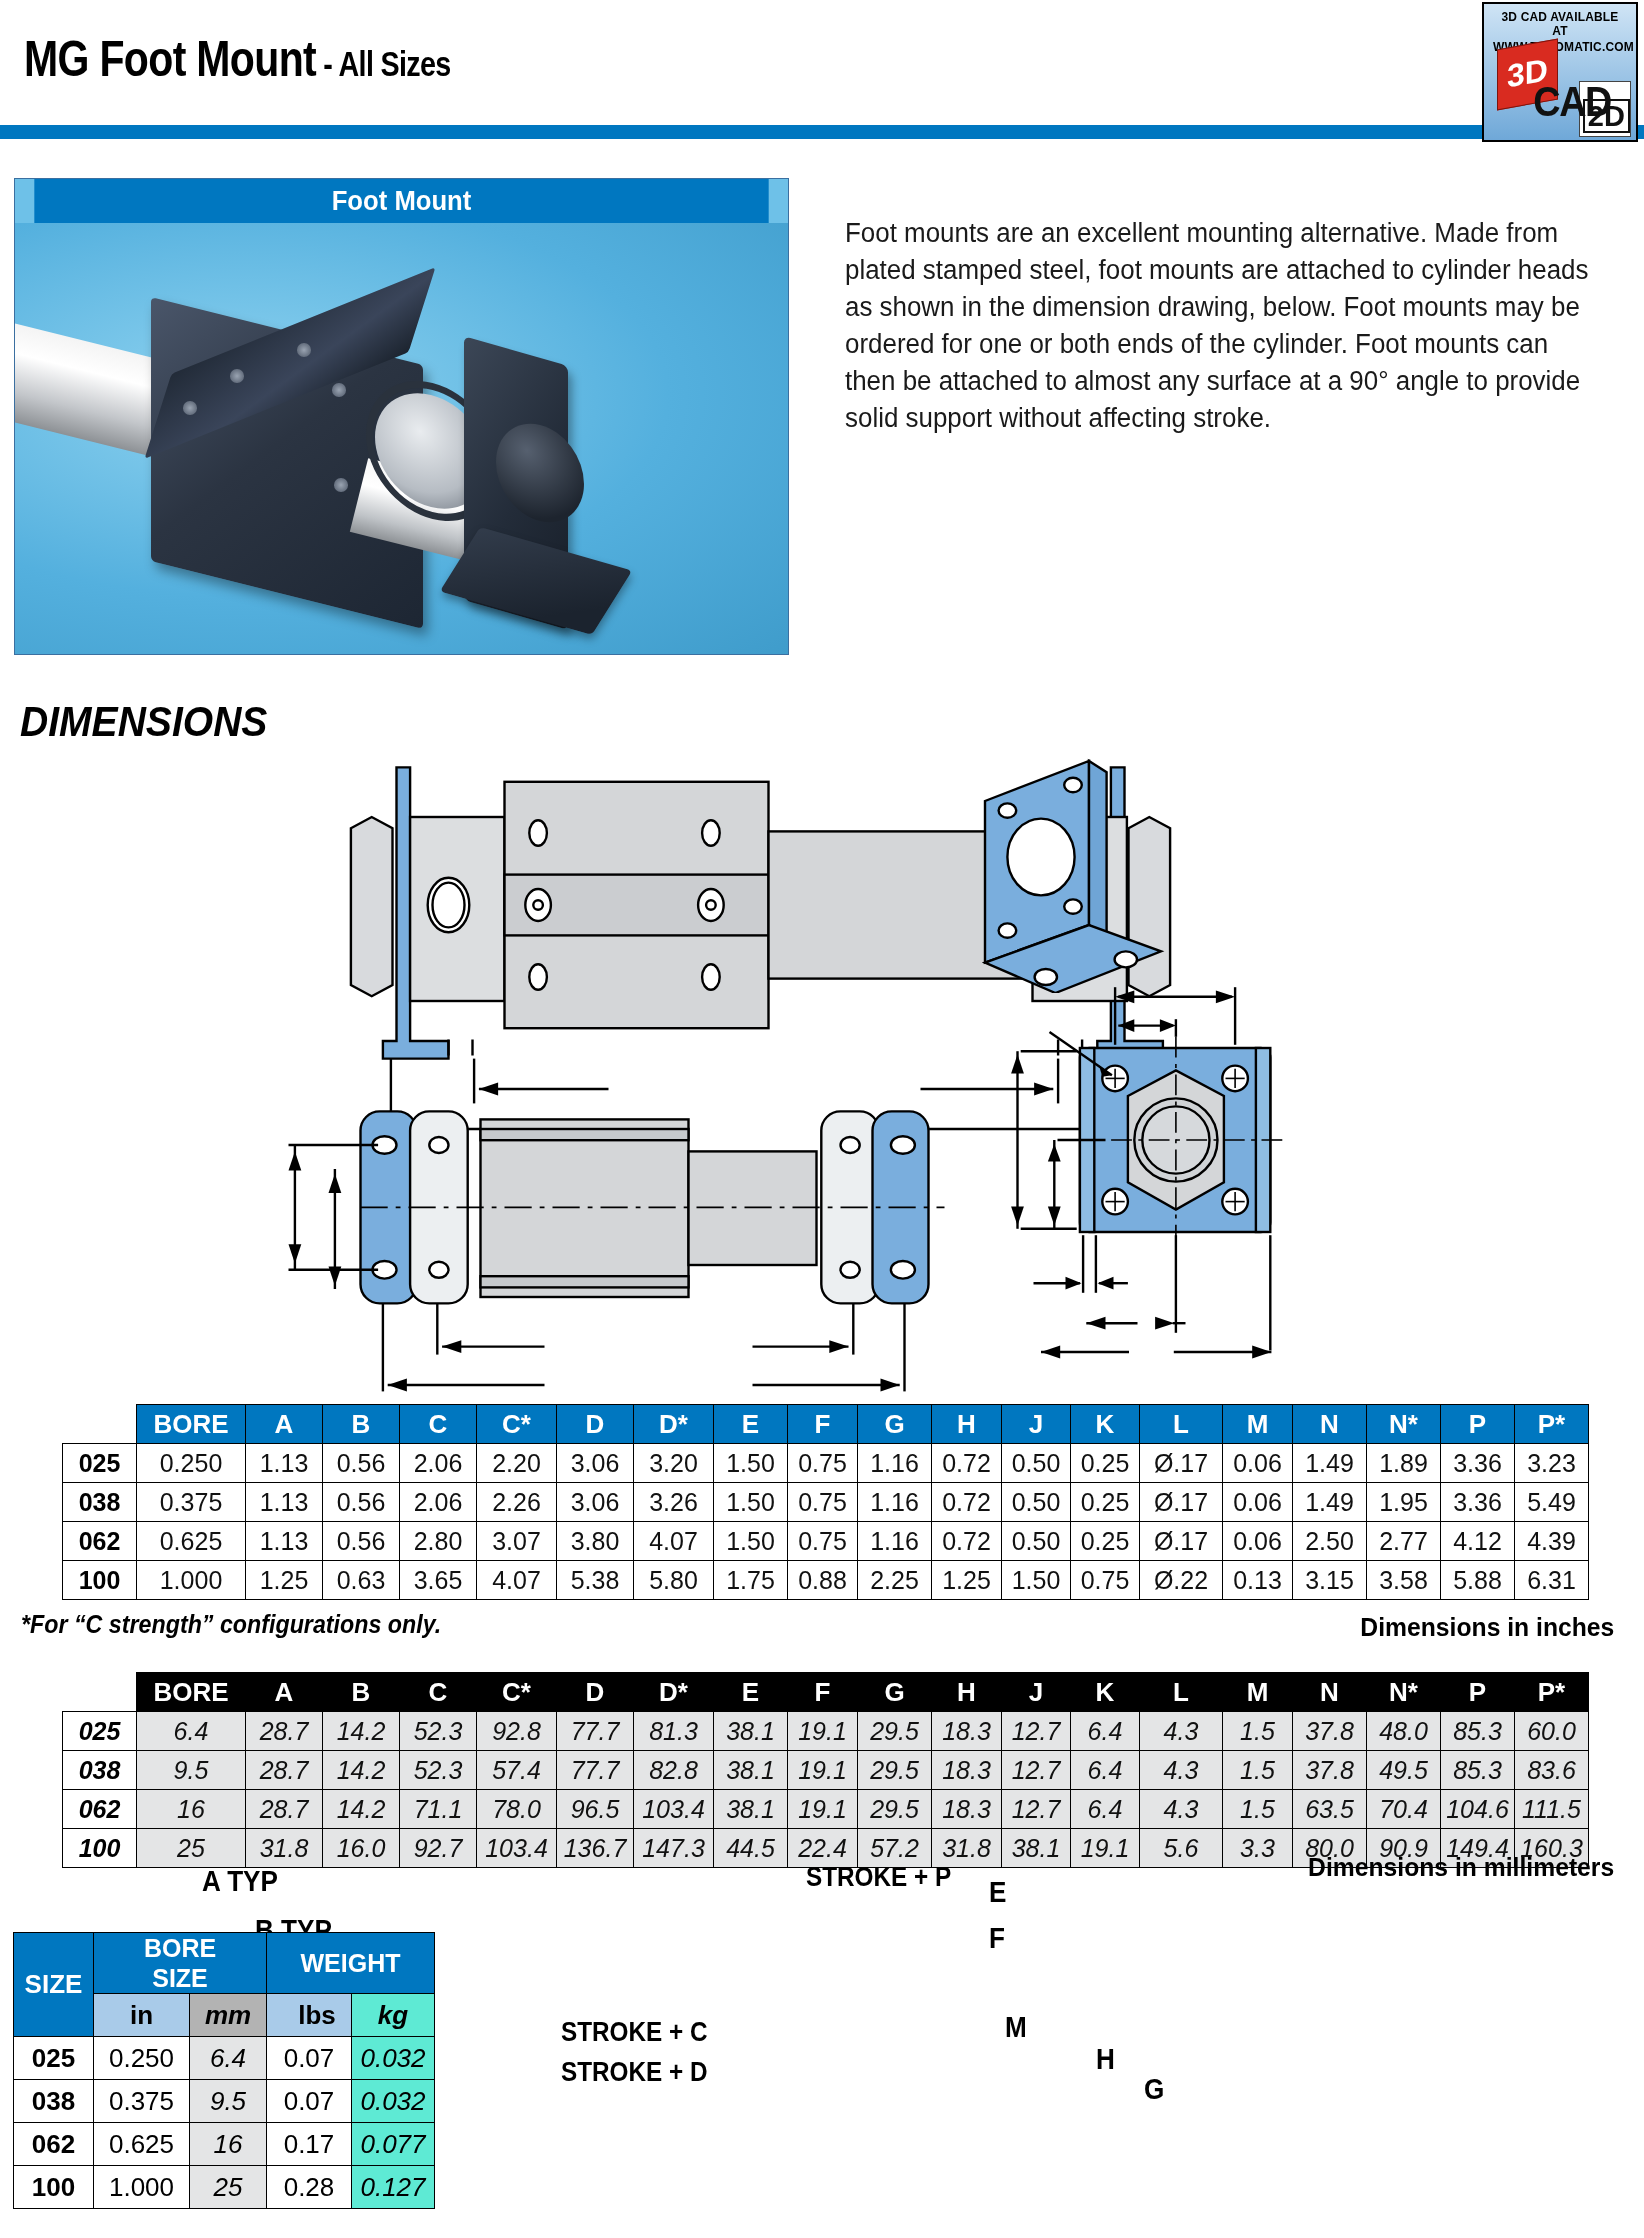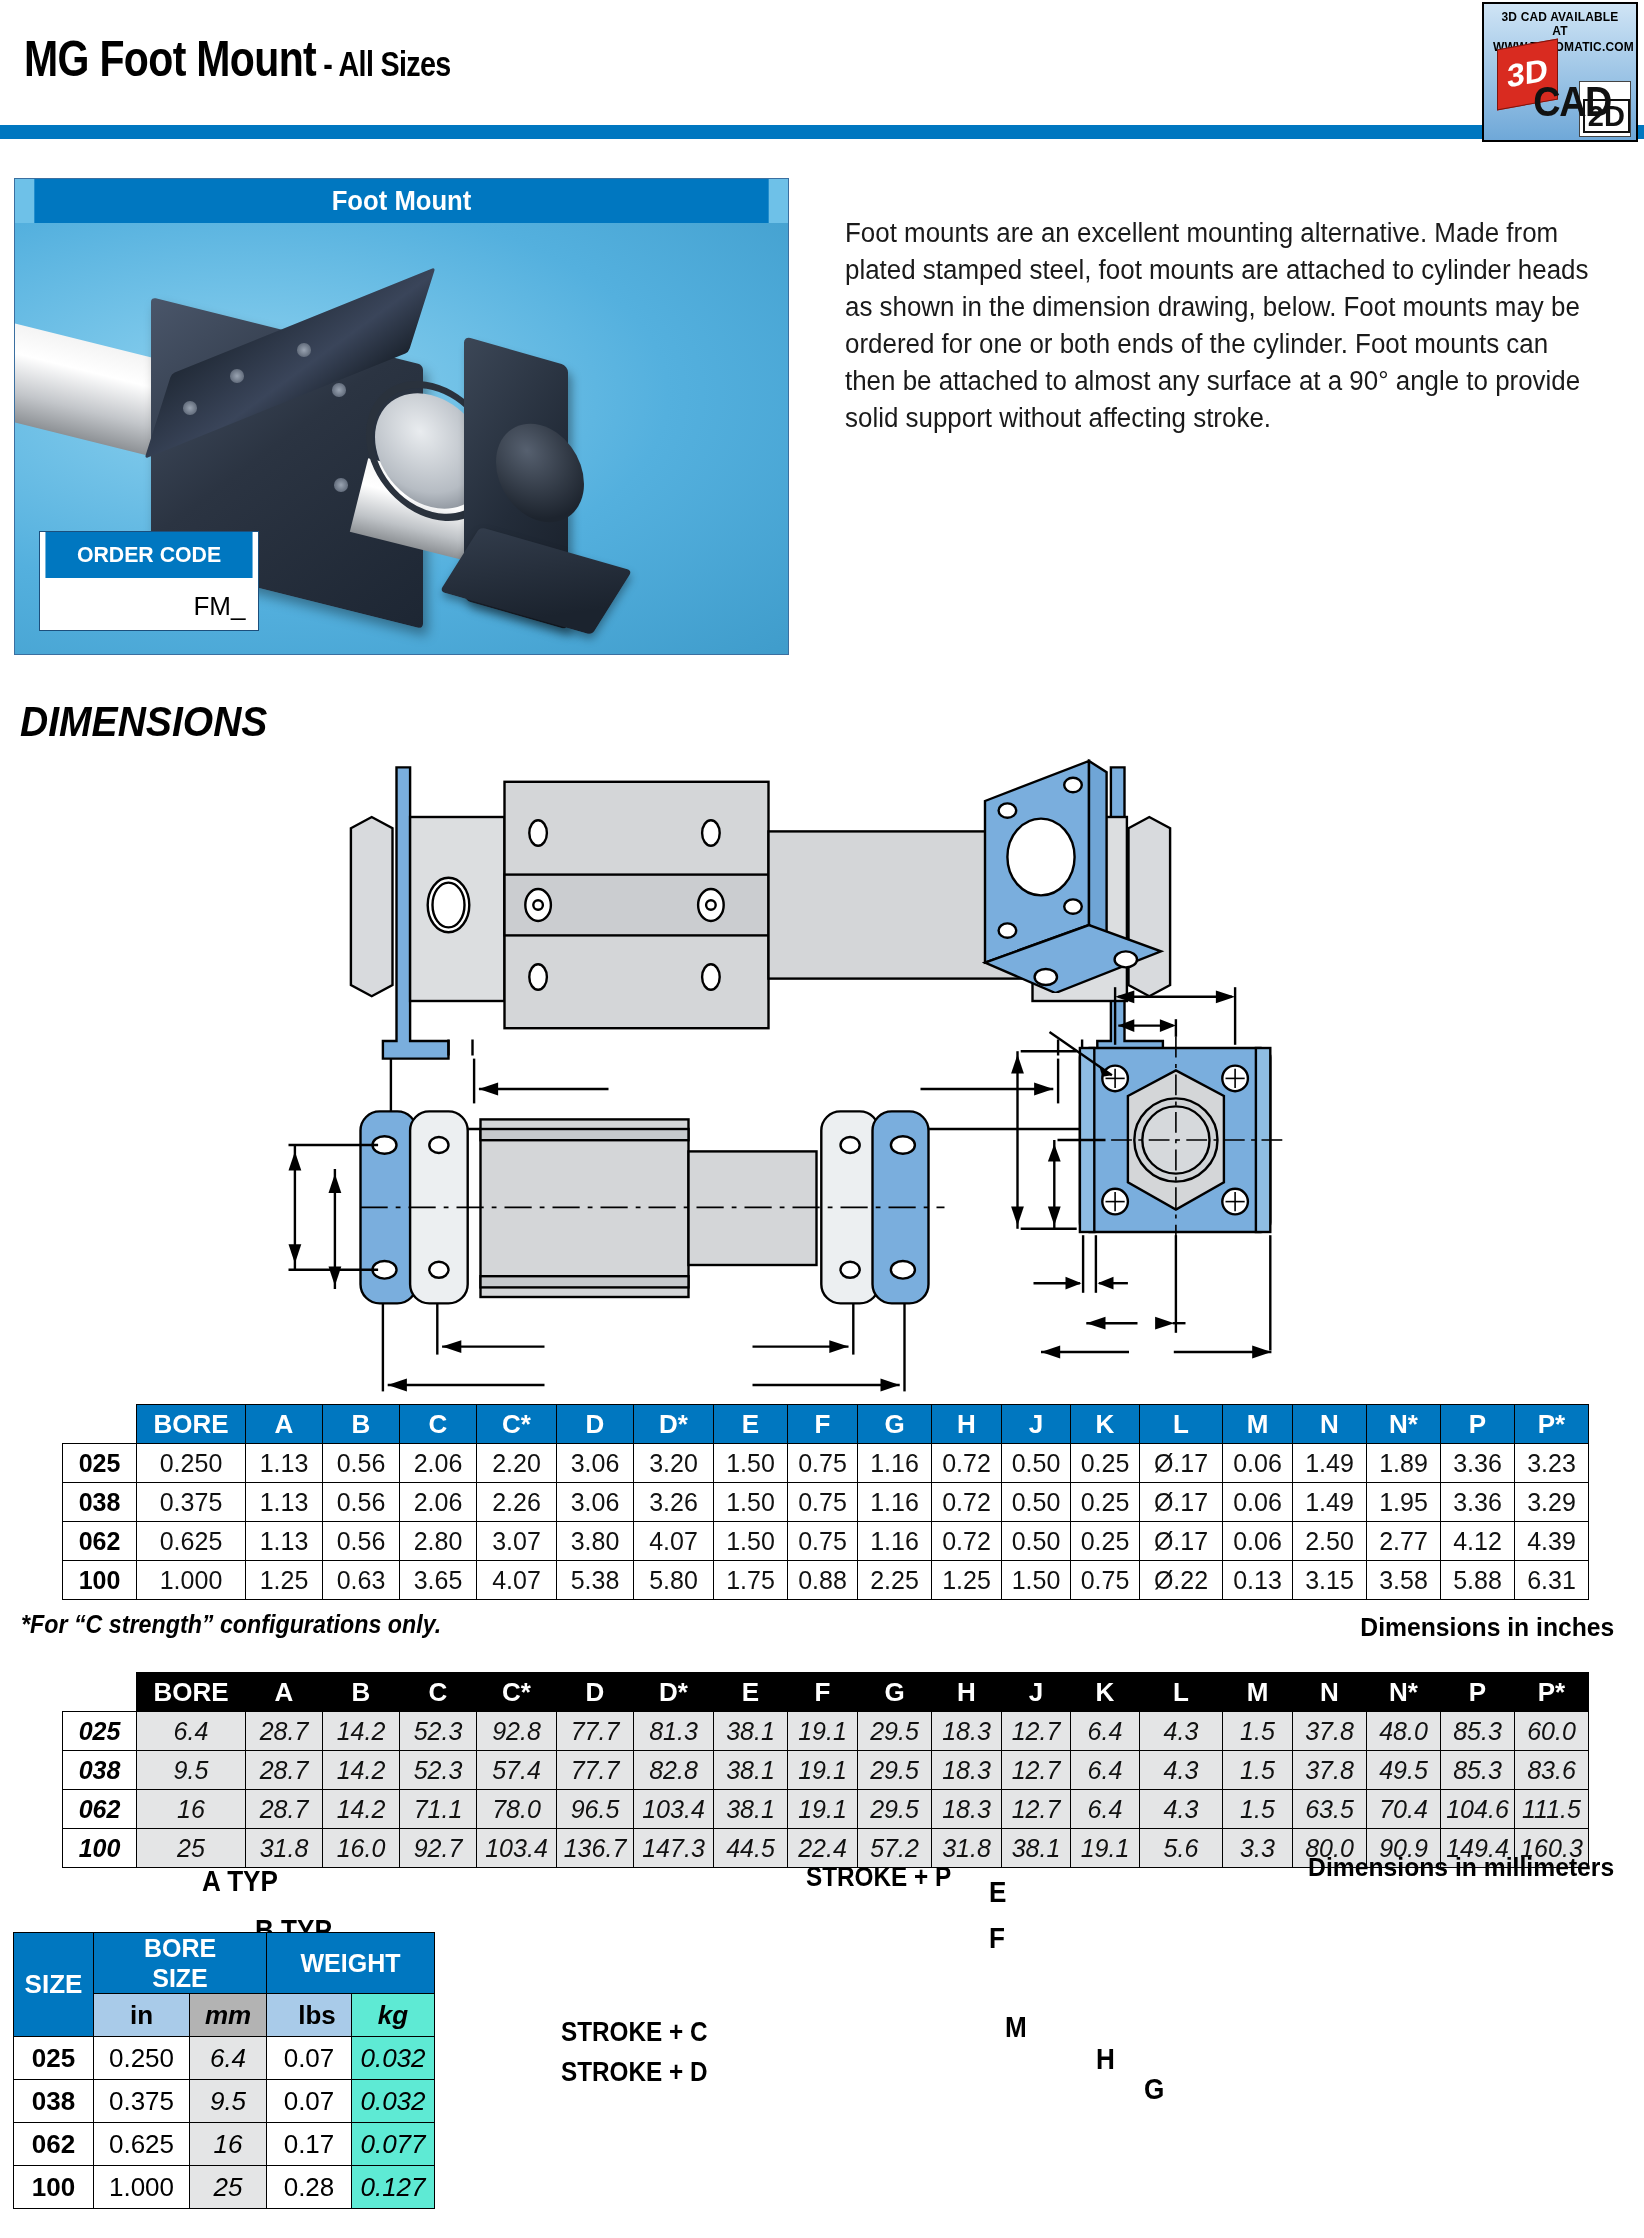--- a/index.html
+++ b/index.html
@@ -430,24 +430,20 @@
     <div class="bolt" style="left:168px; top:178px;"></div>
     <div class="bolt" style="left:317px; top:160px;"></div>
     <div class="bolt" style="left:319px; top:255px;"></div>
     <div class="rod2"></div>
     <div class="hub-ring"></div>
     <div class="hub"></div>
     <div class="flange"></div>
     <div class="knob"></div>
     <div class="foot-base"></div>
 
-    <div id="order-code-box">
-      <div id="order-code-label">ORDER CODE</div>
-      <div id="order-code-value">FM_</div>
-    </div>
   </div>
 </div>
 
 <div id="intro-text">Foot mounts are an excellent mounting alternative. Made from plated stamped steel, foot mounts are attached to cylinder heads as shown in the dimension drawing, below. Foot mounts may be ordered for one or both ends of the cylinder. Foot mounts can then be attached to almost any surface at a 90° angle to provide solid support without affecting stroke.</div>
 
 <div id="dimensions-heading">DIMENSIONS</div>
 
 <div id="drawing-area">
 
   <svg width="945" height="400" viewBox="0 0 1180 500" style="position:absolute;left:288px;top:0;">
@@ -760,21 +756,21 @@
       <td>0.75</td>
       <td>1.16</td>
       <td>0.72</td>
       <td>0.50</td>
       <td>0.25</td>
       <td>Ø.17</td>
       <td>0.06</td>
       <td>1.49</td>
       <td>1.95</td>
       <td>3.36</td>
-      <td>3.29</td>
+      <td>5.49</td>
     </tr>
     <tr>
       <td class="size-col">062</td>
       <td>0.625</td>
       <td>1.13</td>
       <td>0.56</td>
       <td>2.80</td>
       <td>3.07</td>
       <td>3.80</td>
       <td>4.07</td>

